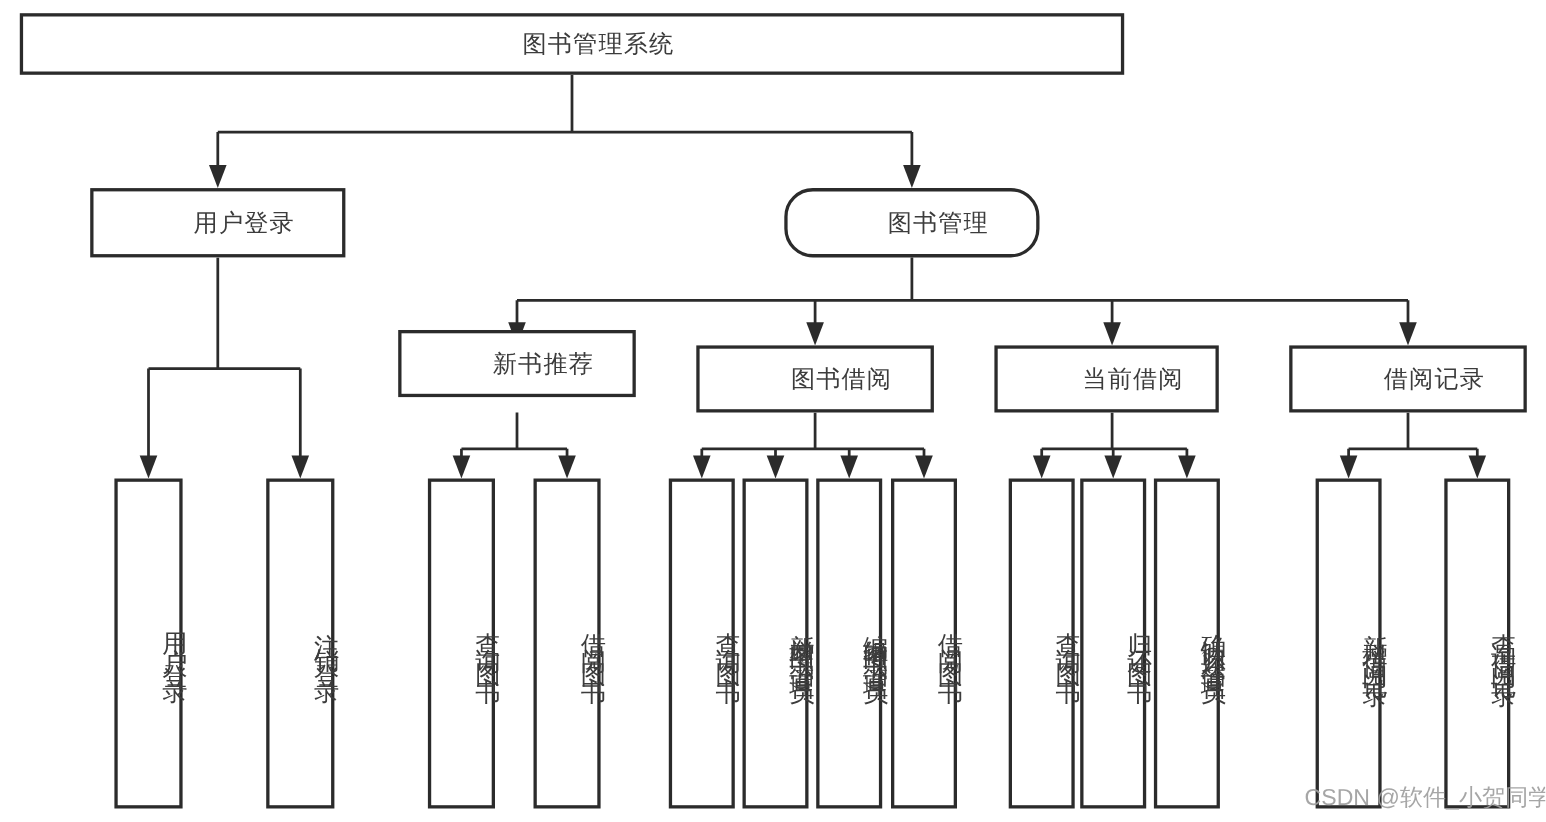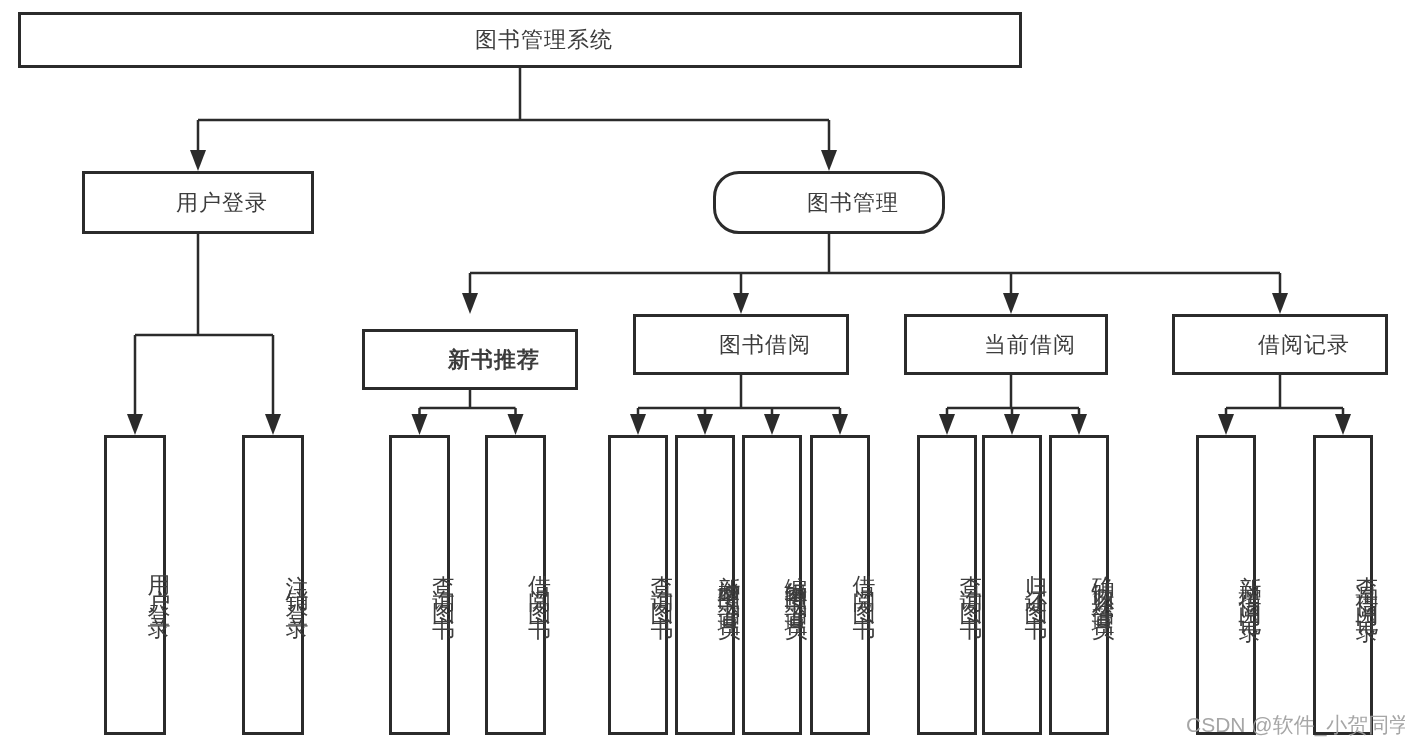--- a/index.html
+++ b/index.html
@@ -98,21 +98,21 @@
     <span>图书管理系统</span>
   </div>
 
   <div class="box h" style="left:82px; top:171px; width:232px; height:63px;">
     <span>用户登录</span>
   </div>
   <div class="box h" style="left:713px; top:171px; width:232px; height:63px;border-radius:26px;">
     <span>图书管理</span>
   </div>
 
-  <div class="box h" style="left:362px; top:329px; width:216px; height:61px;font-weight:bold;">
+  <div class="box h" style="left:362px; top:300px; width:216px; height:61px;">
     <span>新书推荐</span>
   </div>
   <div class="box h" style="left:633px; top:314px; width:216px; height:61px;">
     <span>图书借阅</span>
   </div>
   <div class="box h" style="left:904px; top:314px; width:204px; height:61px;">
     <span>当前借阅</span>
   </div>
   <div class="box h" style="left:1172px; top:314px; width:216px; height:61px;">
     <span>借阅记录</span>

